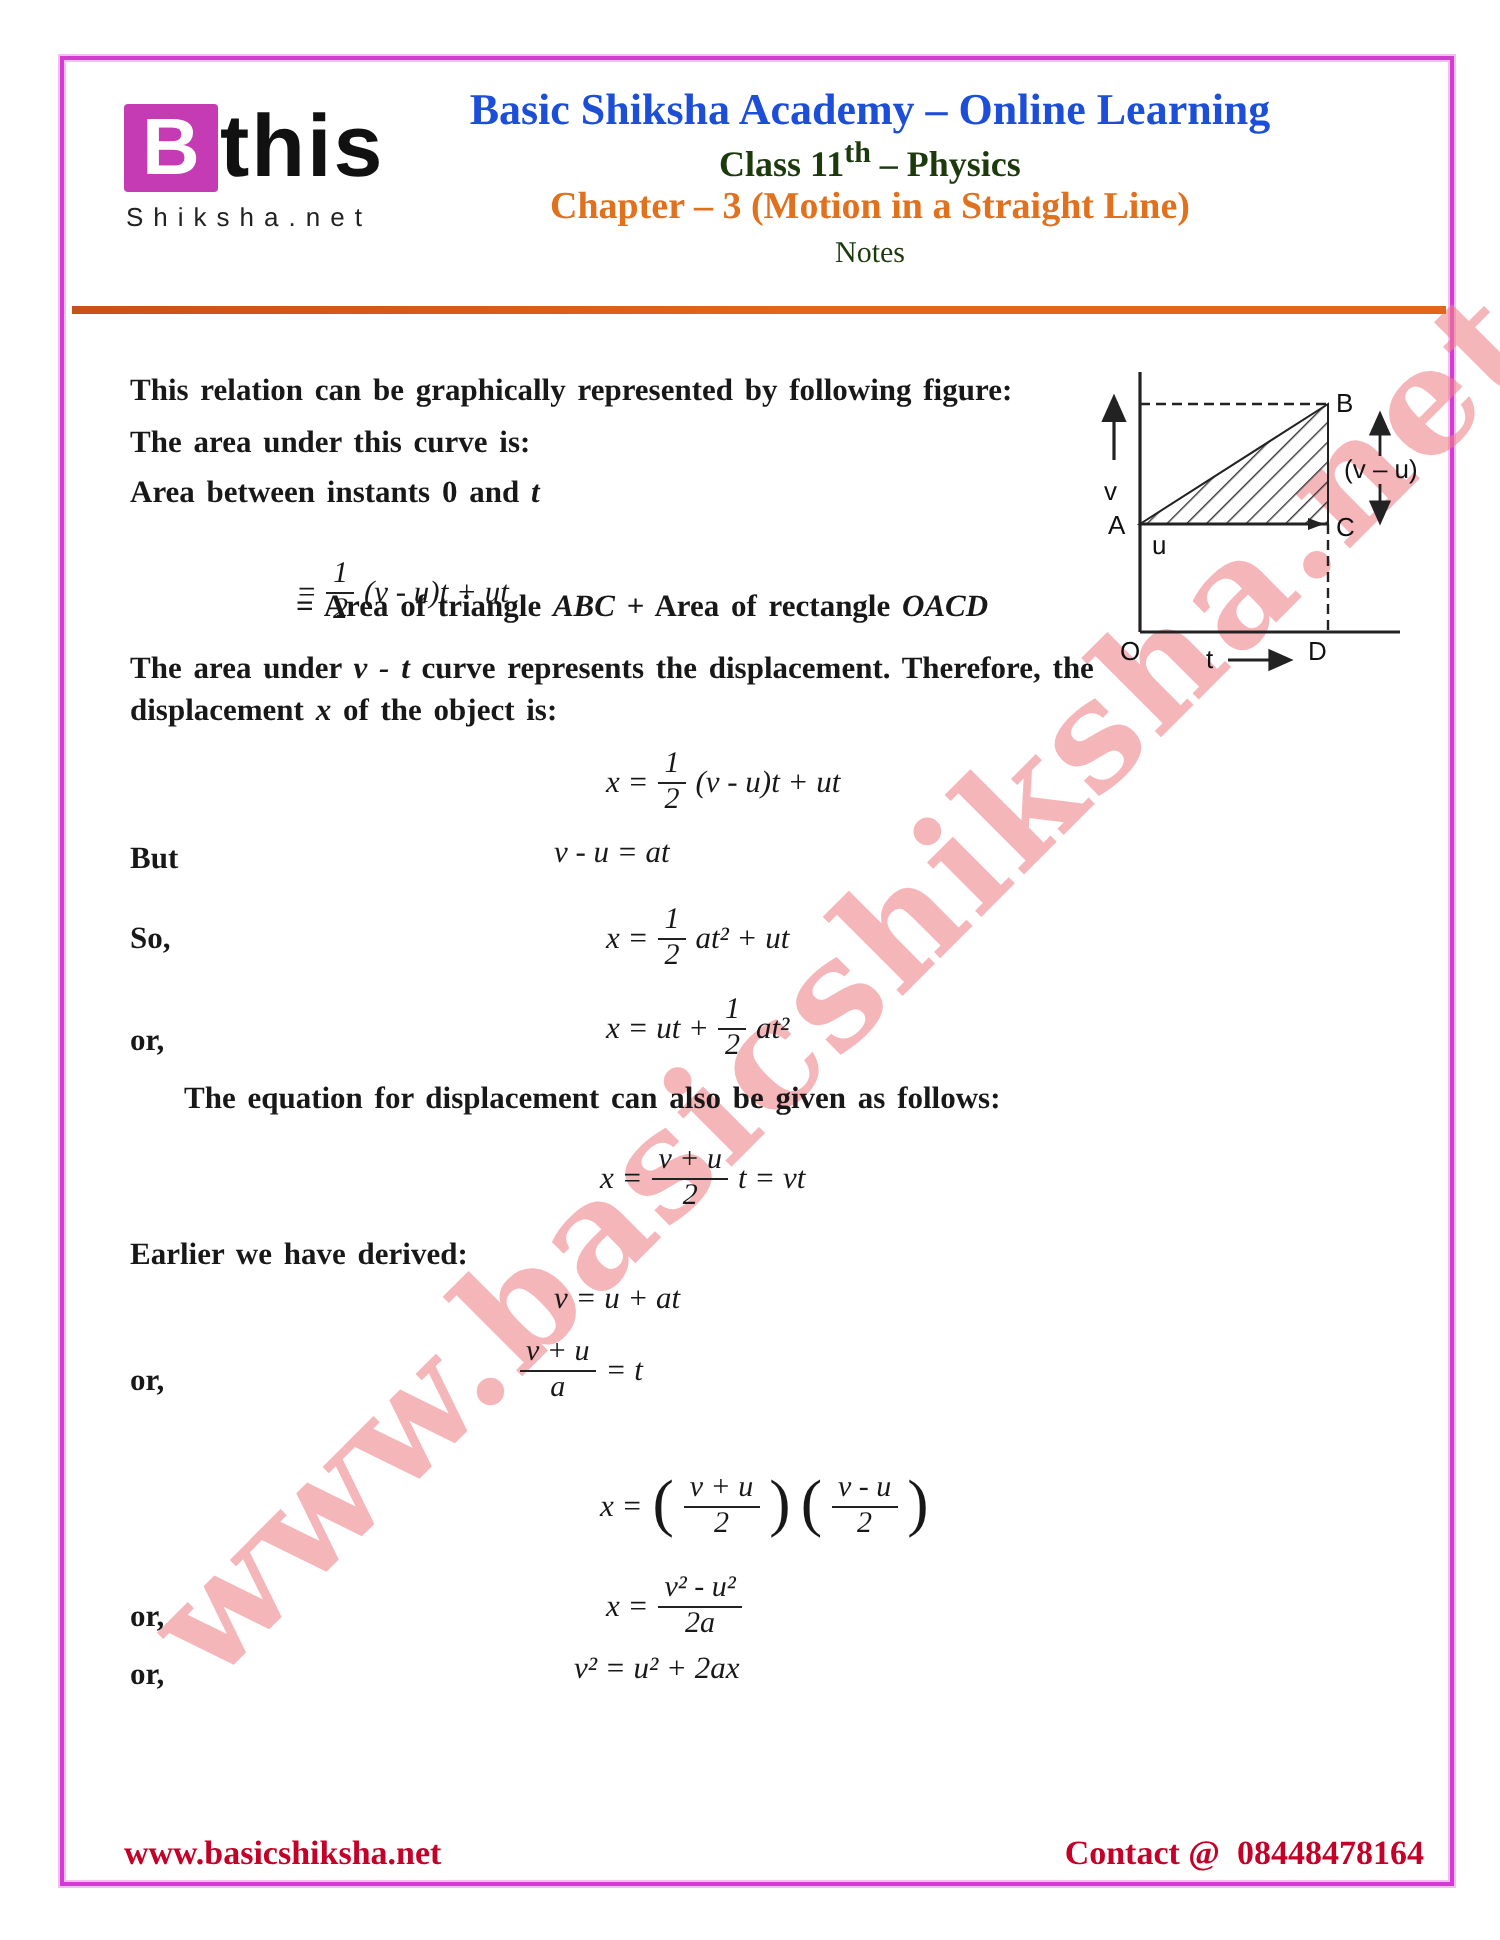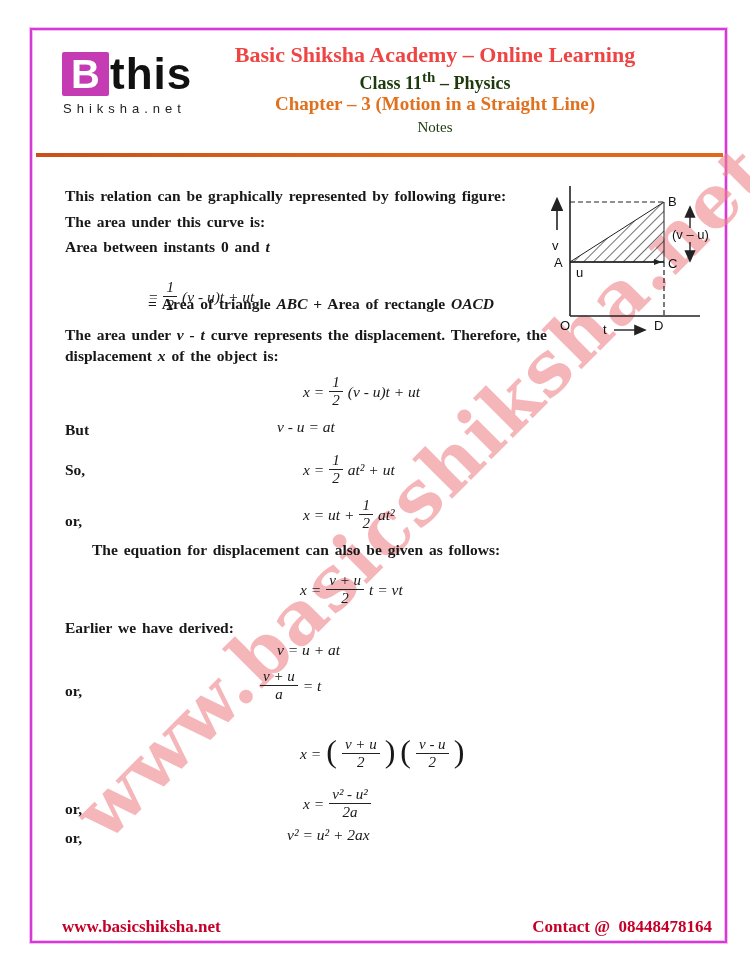--- a/index.html
+++ b/index.html
@@ -11,21 +11,21 @@
          background:transparent;}
   
   #logo-square{position:absolute;left:62px;top:52px;width:47px;height:44px;background:#c43bb4;
                border-radius:2px;display:flex;align-items:center;justify-content:center;}
   #logo-square span{color:#fff;font-family:"Liberation Sans",sans-serif;font-weight:bold;font-size:40px;line-height:1;}
   #logo-asic{position:absolute;left:110px;top:52px;font-family:"Liberation Sans",sans-serif;
              font-weight:bold;font-size:44px;line-height:44px;color:#111;letter-spacing:1px;}
   #logo-sub{position:absolute;left:63px;top:101px;font-family:"Liberation Sans",sans-serif;
             font-size:13px;color:#222;letter-spacing:5px;}
   .htitle{position:absolute;left:140px;right:20px;text-align:center;z-index:2;}
-  #h-title{top:42px;font-size:22px;font-weight:bold;color:#ef4444;}
+  #h-title{top:42px;font-size:22px;font-weight:bold;color:#1d4ed8;}
   #h-class{top:69px;font-size:18px;font-weight:bold;color:#1d3a0d;}
   #h-chapter{top:93px;font-size:19px;font-weight:bold;color:#e0711f;}
   #h-notes{top:119px;font-size:15px;font-weight:normal;color:#1d3a0d;}
   #rule{position:absolute;left:36px;top:153px;width:687px;height:4px;
         background:linear-gradient(90deg,#c9501a,#e2661c 55%);z-index:2;}
   
   .bl{position:absolute;font-size:15.5px;line-height:1.25;color:#181818;word-spacing:2px;z-index:2;white-space:nowrap;font-weight:bold;}
   .it{font-style:italic;}
   .eq{position:absolute;display:flex;align-items:center;gap:5px;font-style:italic;
       font-size:15.5px;color:#181818;z-index:2;white-space:nowrap;}

